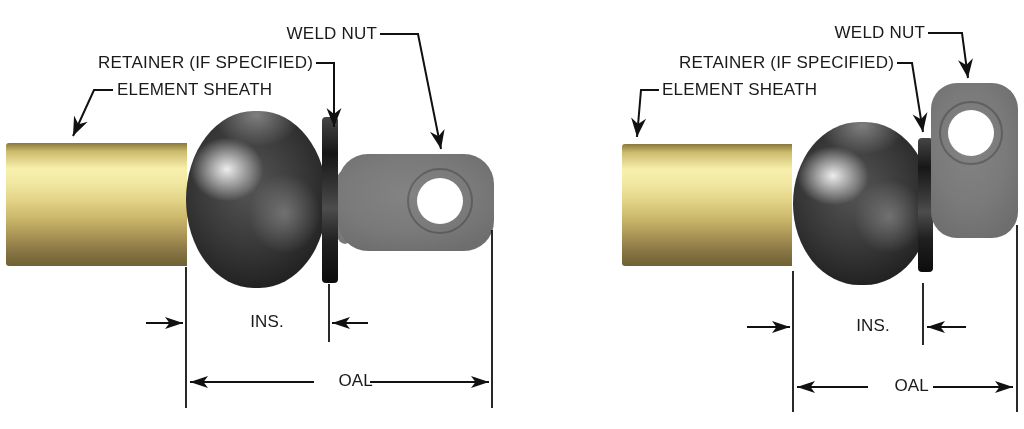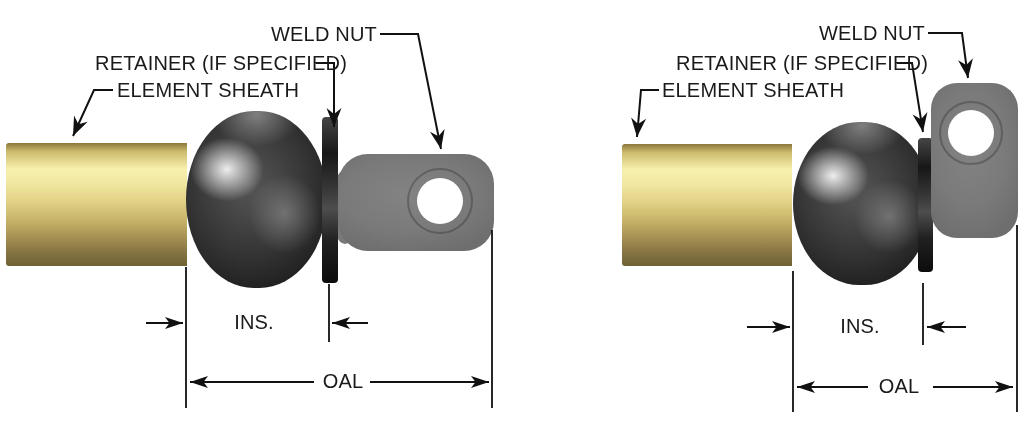--- a/index.html
+++ b/index.html
@@ -44,24 +44,24 @@
     border:2px solid rgba(30,30,30,.30);
     border-radius:50%;box-sizing:border-box;
   }
   .hole{background:#ffffff;border-radius:50%;}
   .overlay{position:absolute;left:0;top:0;z-index:5;pointer-events:none;}
   .ln{stroke:var(--line,#111111);stroke-width:2;fill:none;}
   .ln-thin{stroke:var(--line,#111111);stroke-width:1.8;fill:none;}
   .ahead{fill:var(--line,#111111);}
   .callout,.dim-text{
     position:absolute;z-index:6;color:var(--text,#1a1a1a);
-    font-size:20px;line-height:20px;white-space:nowrap;letter-spacing:.2px;
+    font-size:17px;line-height:20px;white-space:nowrap;letter-spacing:.2px;
   }
   .r{text-align:right;}
-  .dim-text{text-align:center;}
+  .dim-text{text-align:right;}
 </style>
 </head>
 <body>
 
 <div class="stage">
 
   <div>
     <div class="part sheath" style="left:6px;top:143px;width:181px;height:123px;"></div>
     <div class="part boss" style="left:331px;top:170px;width:28px;height:74px;"></div>
     <div class="part insulator" style="left:186px;top:111px;width:141px;height:177px;"></div>

